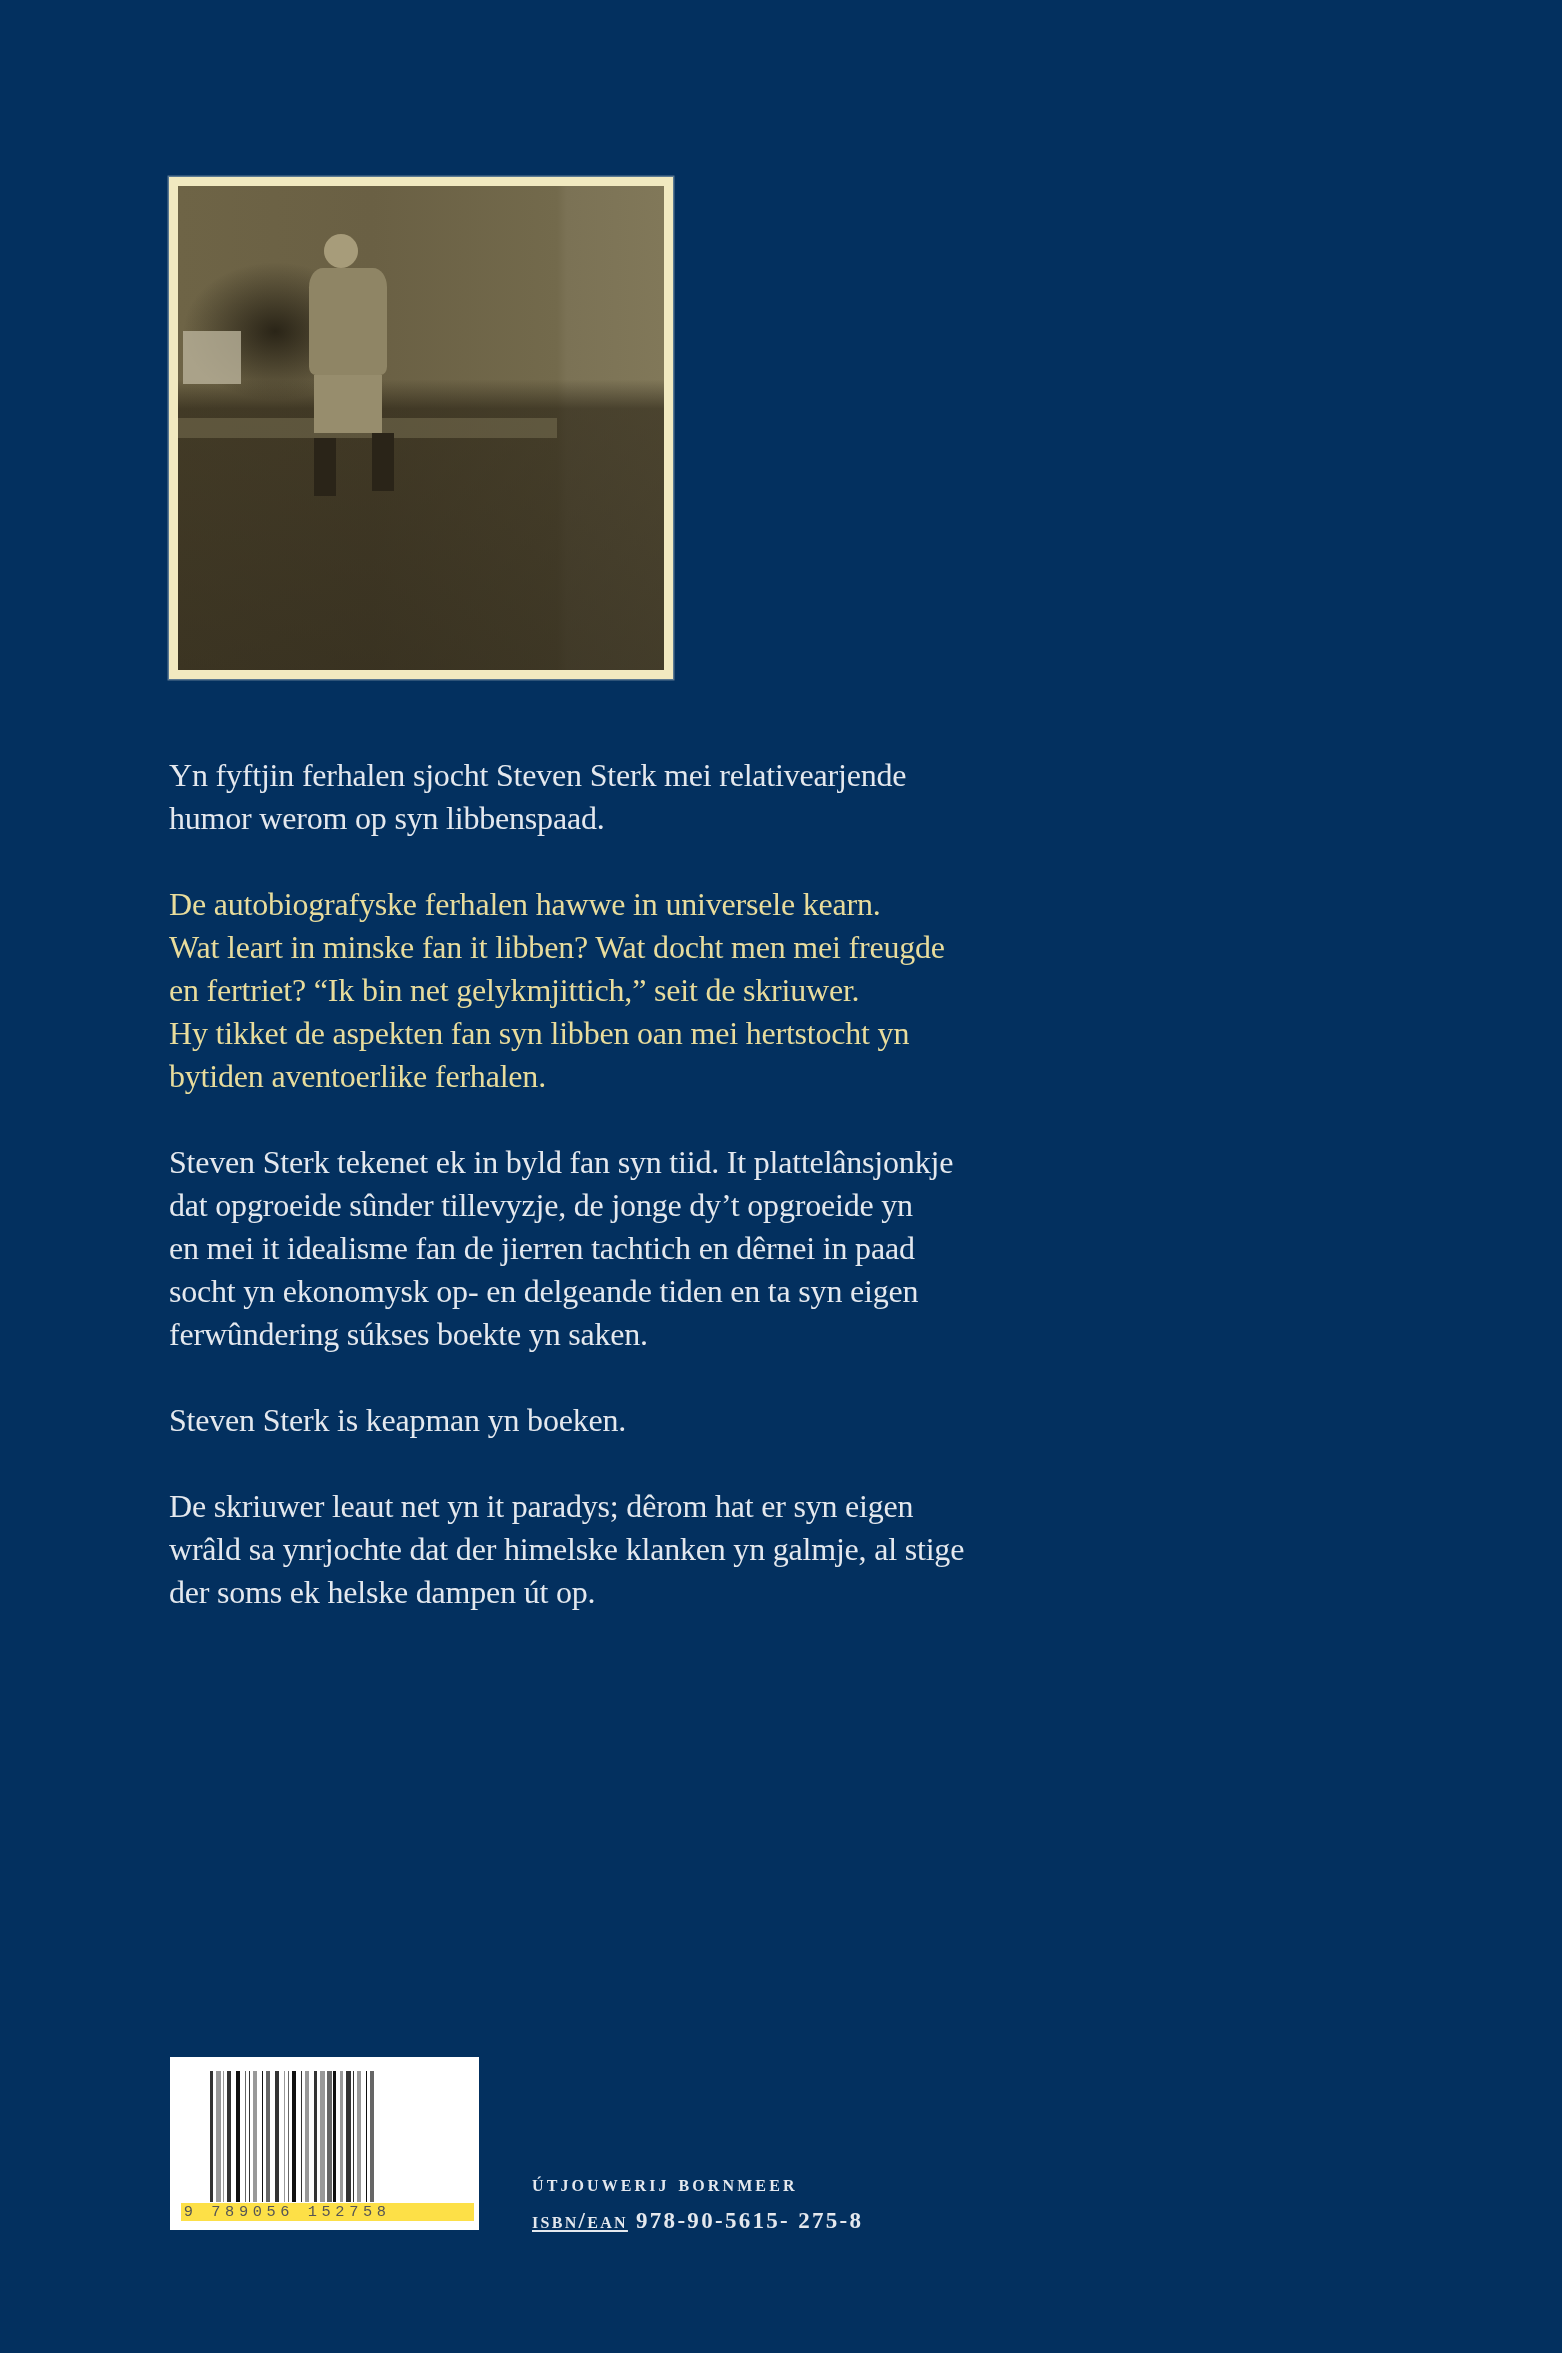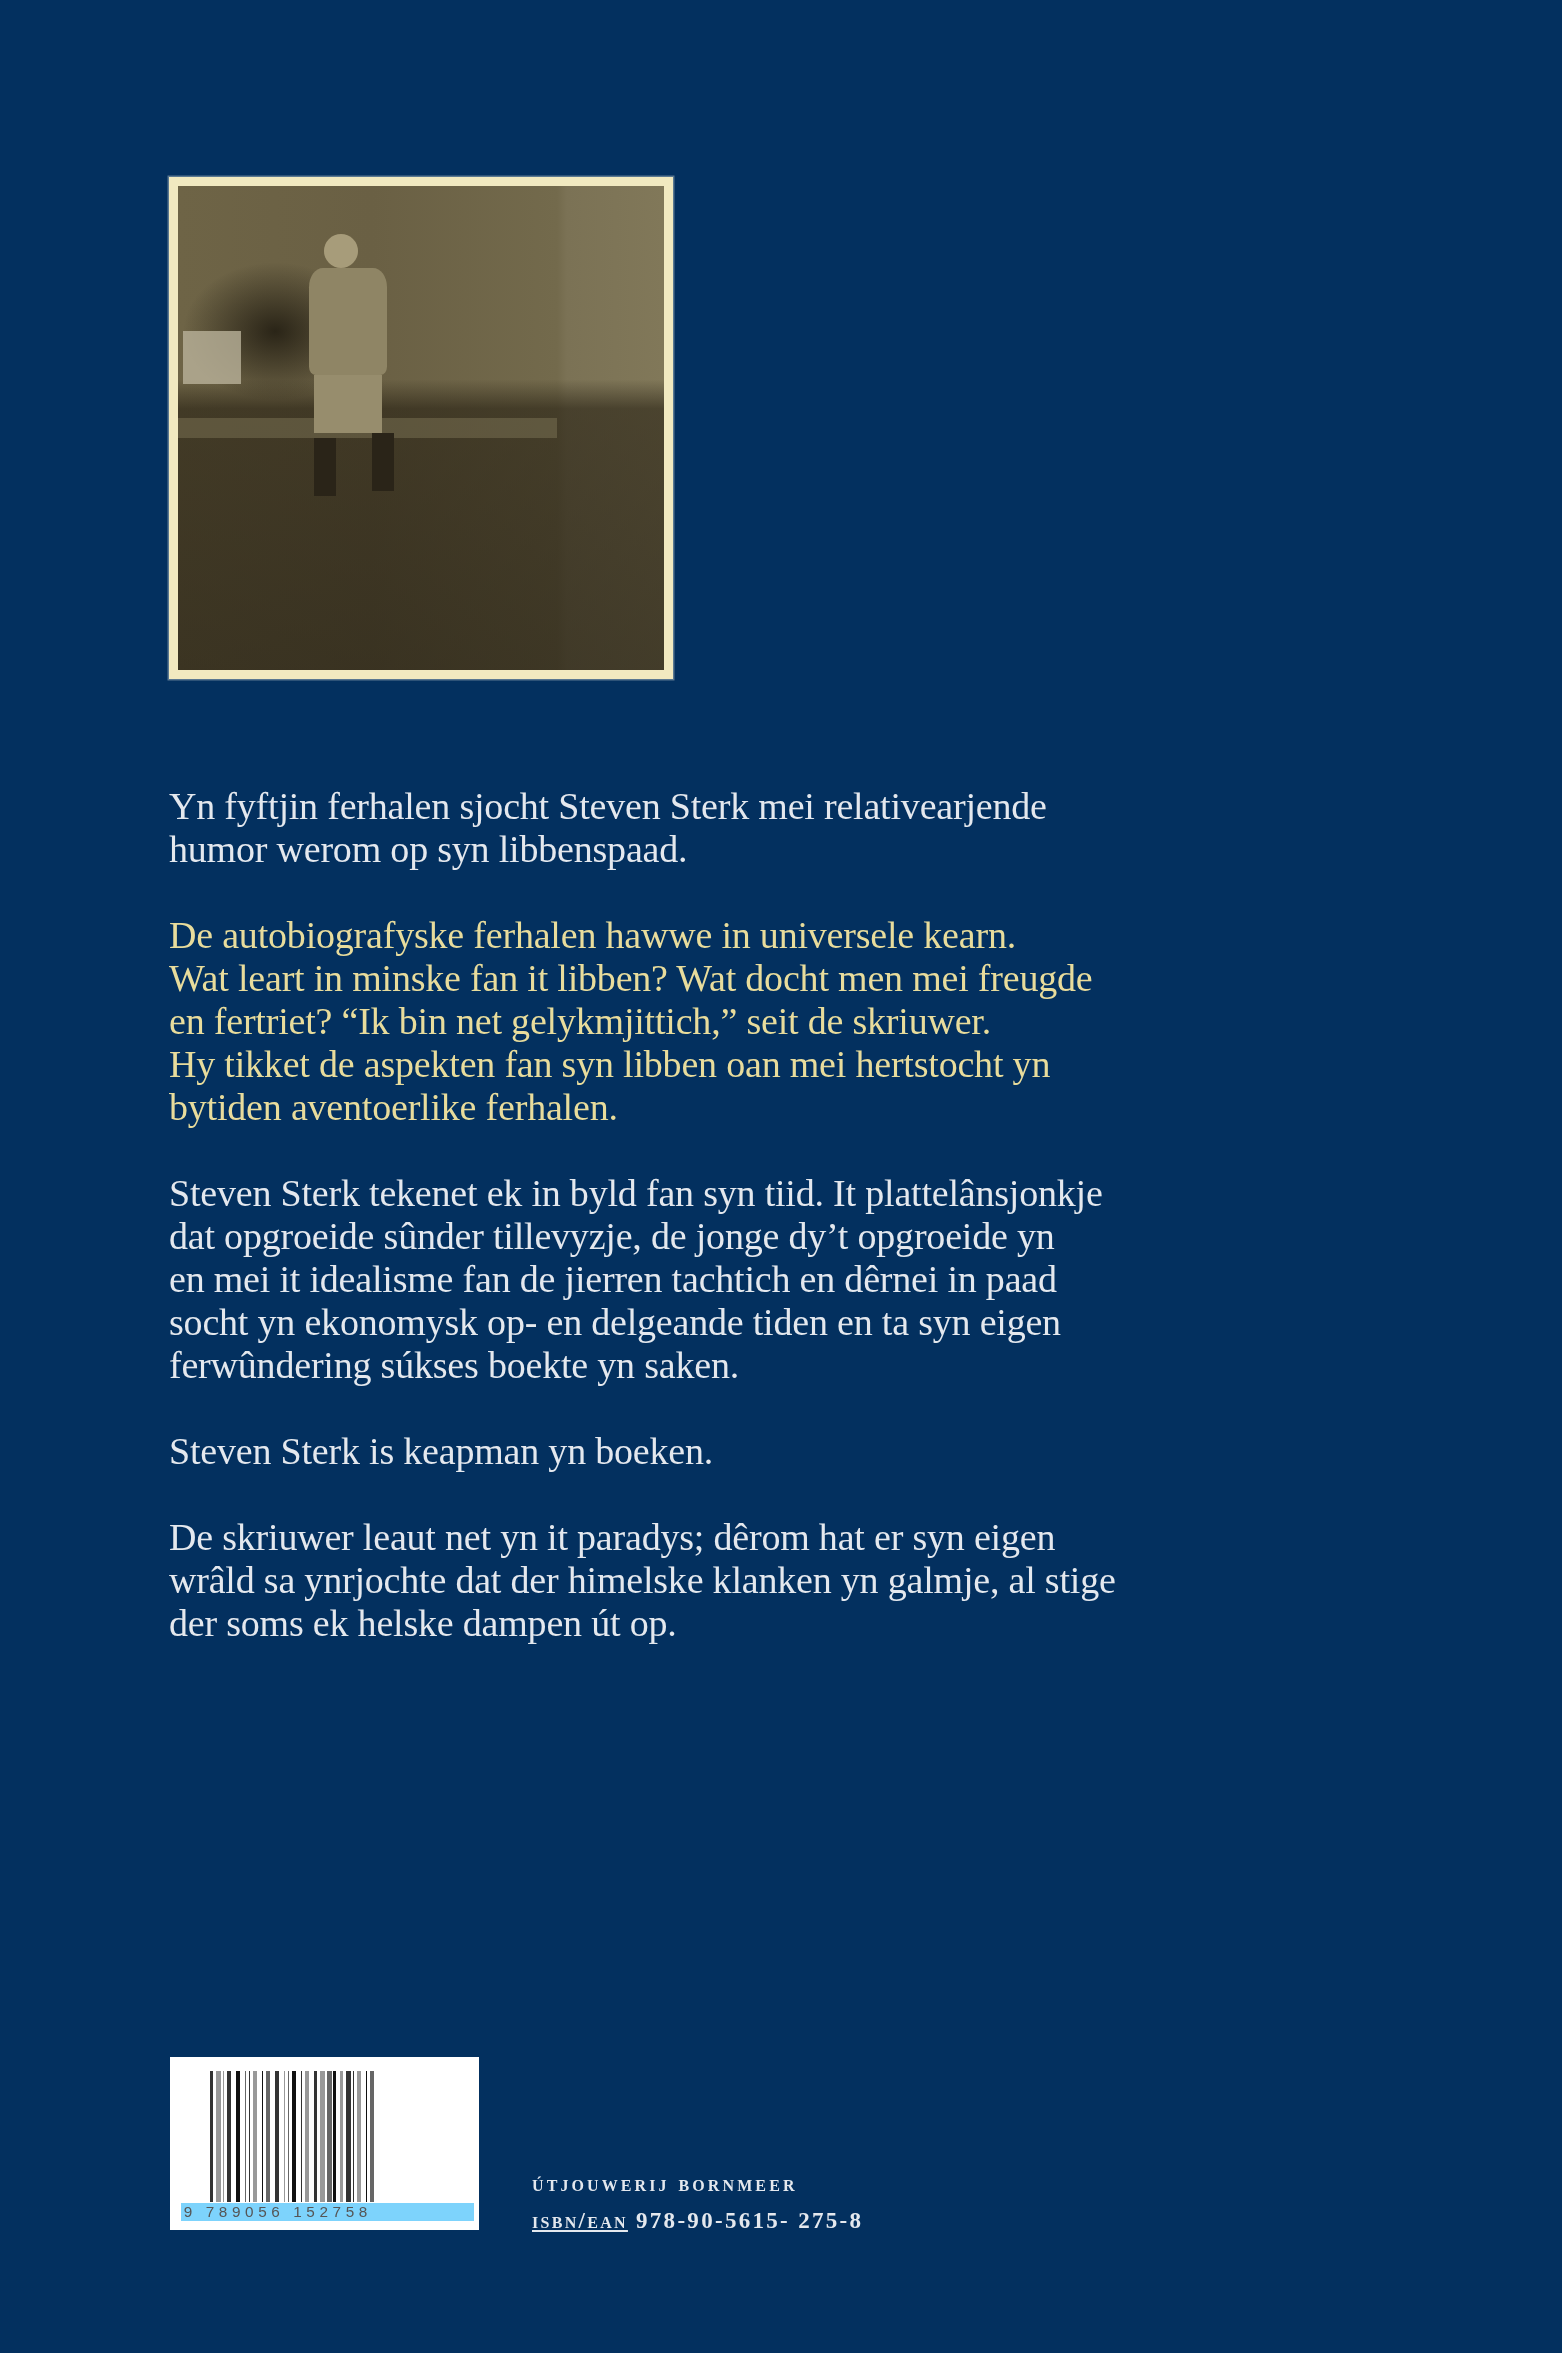--- a/index.html
+++ b/index.html
@@ -86,24 +86,23 @@
       top: 51%;
       width: 4.5%;
       height: 12%;
       background: #2a2418;
     }
     .blurb {
       position: absolute;
       left: 169px;
       top: 754px;
       width: 1007px;
-      font-size: 38px;
+      font-size: 32px;
       line-height: 43px;
       letter-spacing: -0.2px;
-      margin-top: 31px;
     }
     .blurb p {
       margin: 0 0 43px 0;
       white-space: pre-line;
     }
     .blurb p.white {
       color: #e4e8ee;
     }
     .blurb p.gold {
       color: #e8dc9c;
@@ -128,25 +127,25 @@
     }
     .barcode-bars span {
       display: block;
       height: 100%;
     }
     .barcode-digits {
       position: absolute;
       left: 10.7px;
       bottom: 9.2px;
       width: 290px;
-      font-family: Liberation Sans, sans-serif;
+      font-family: Liberation Mono, monospace;
       font-size: 15.3px;
       color: #555555;
       letter-spacing: 4.6px;
-      background: #7dd3fc;
+      background: #fde047;
       padding-left: 3.1px;
     }
     .publisher {
       position: absolute;
       left: 532px;
       top: 2165px;
       color: #e4e8ee;
       font-family: "Liberation Serif", "DejaVu Serif", serif;
       font-weight: bold;
       font-size: 23px;

